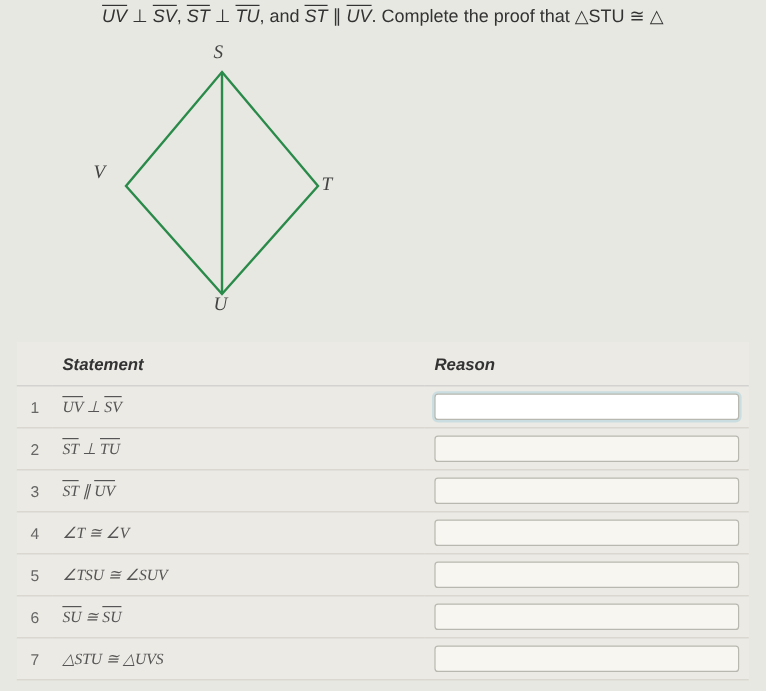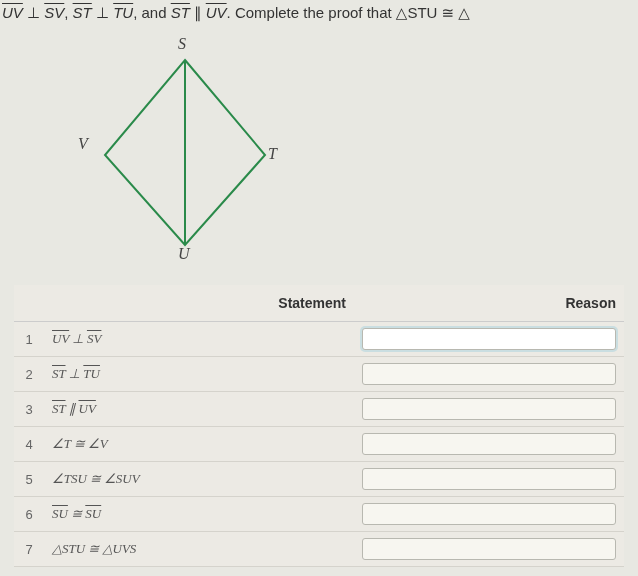--- a/index.html
+++ b/index.html
@@ -8,20 +8,21 @@
       background: #e8e8e2;
       width: 638px;
       height: 576px;
       overflow: hidden;
       color: #333;
     }
     .problem-text {
       padding: 4px 2px 8px 2px;
       font-size: 15px;
       font-family: Verdana, sans-serif;
+      text-align: center;
     }
     .overline {
       text-decoration: overline;
       font-style: italic;
     }
     .diagram-area {
       width: 270px;
       height: 240px;
       margin: 5px 0 10px 50px;
       position: relative;
@@ -39,26 +40,27 @@
     .label-t { top: 110px; left: 218px; }
     .label-u { top: 210px; left: 128px; }
     .proof-table {
       margin: 8px 0 0 14px;
       width: 610px;
       border-collapse: collapse;
       background: #eceae4;
       font-size: 14px;
     }
     .proof-table th {
-      text-align: right;
+      text-align: left;
       padding: 10px 8px;
       font-weight: bold;
       font-size: 14px;
       border-bottom: 1px solid #ccc;
       background: #eceae4;
+      font-style: italic;
     }
     .proof-table td {
       padding: 6px 8px;
       border-bottom: 1px solid #d5d3cc;
       font-style: italic;
       font-family: Georgia, serif;
       font-size: 13px;
       color: #555;
     }
     .proof-table .numcol {

